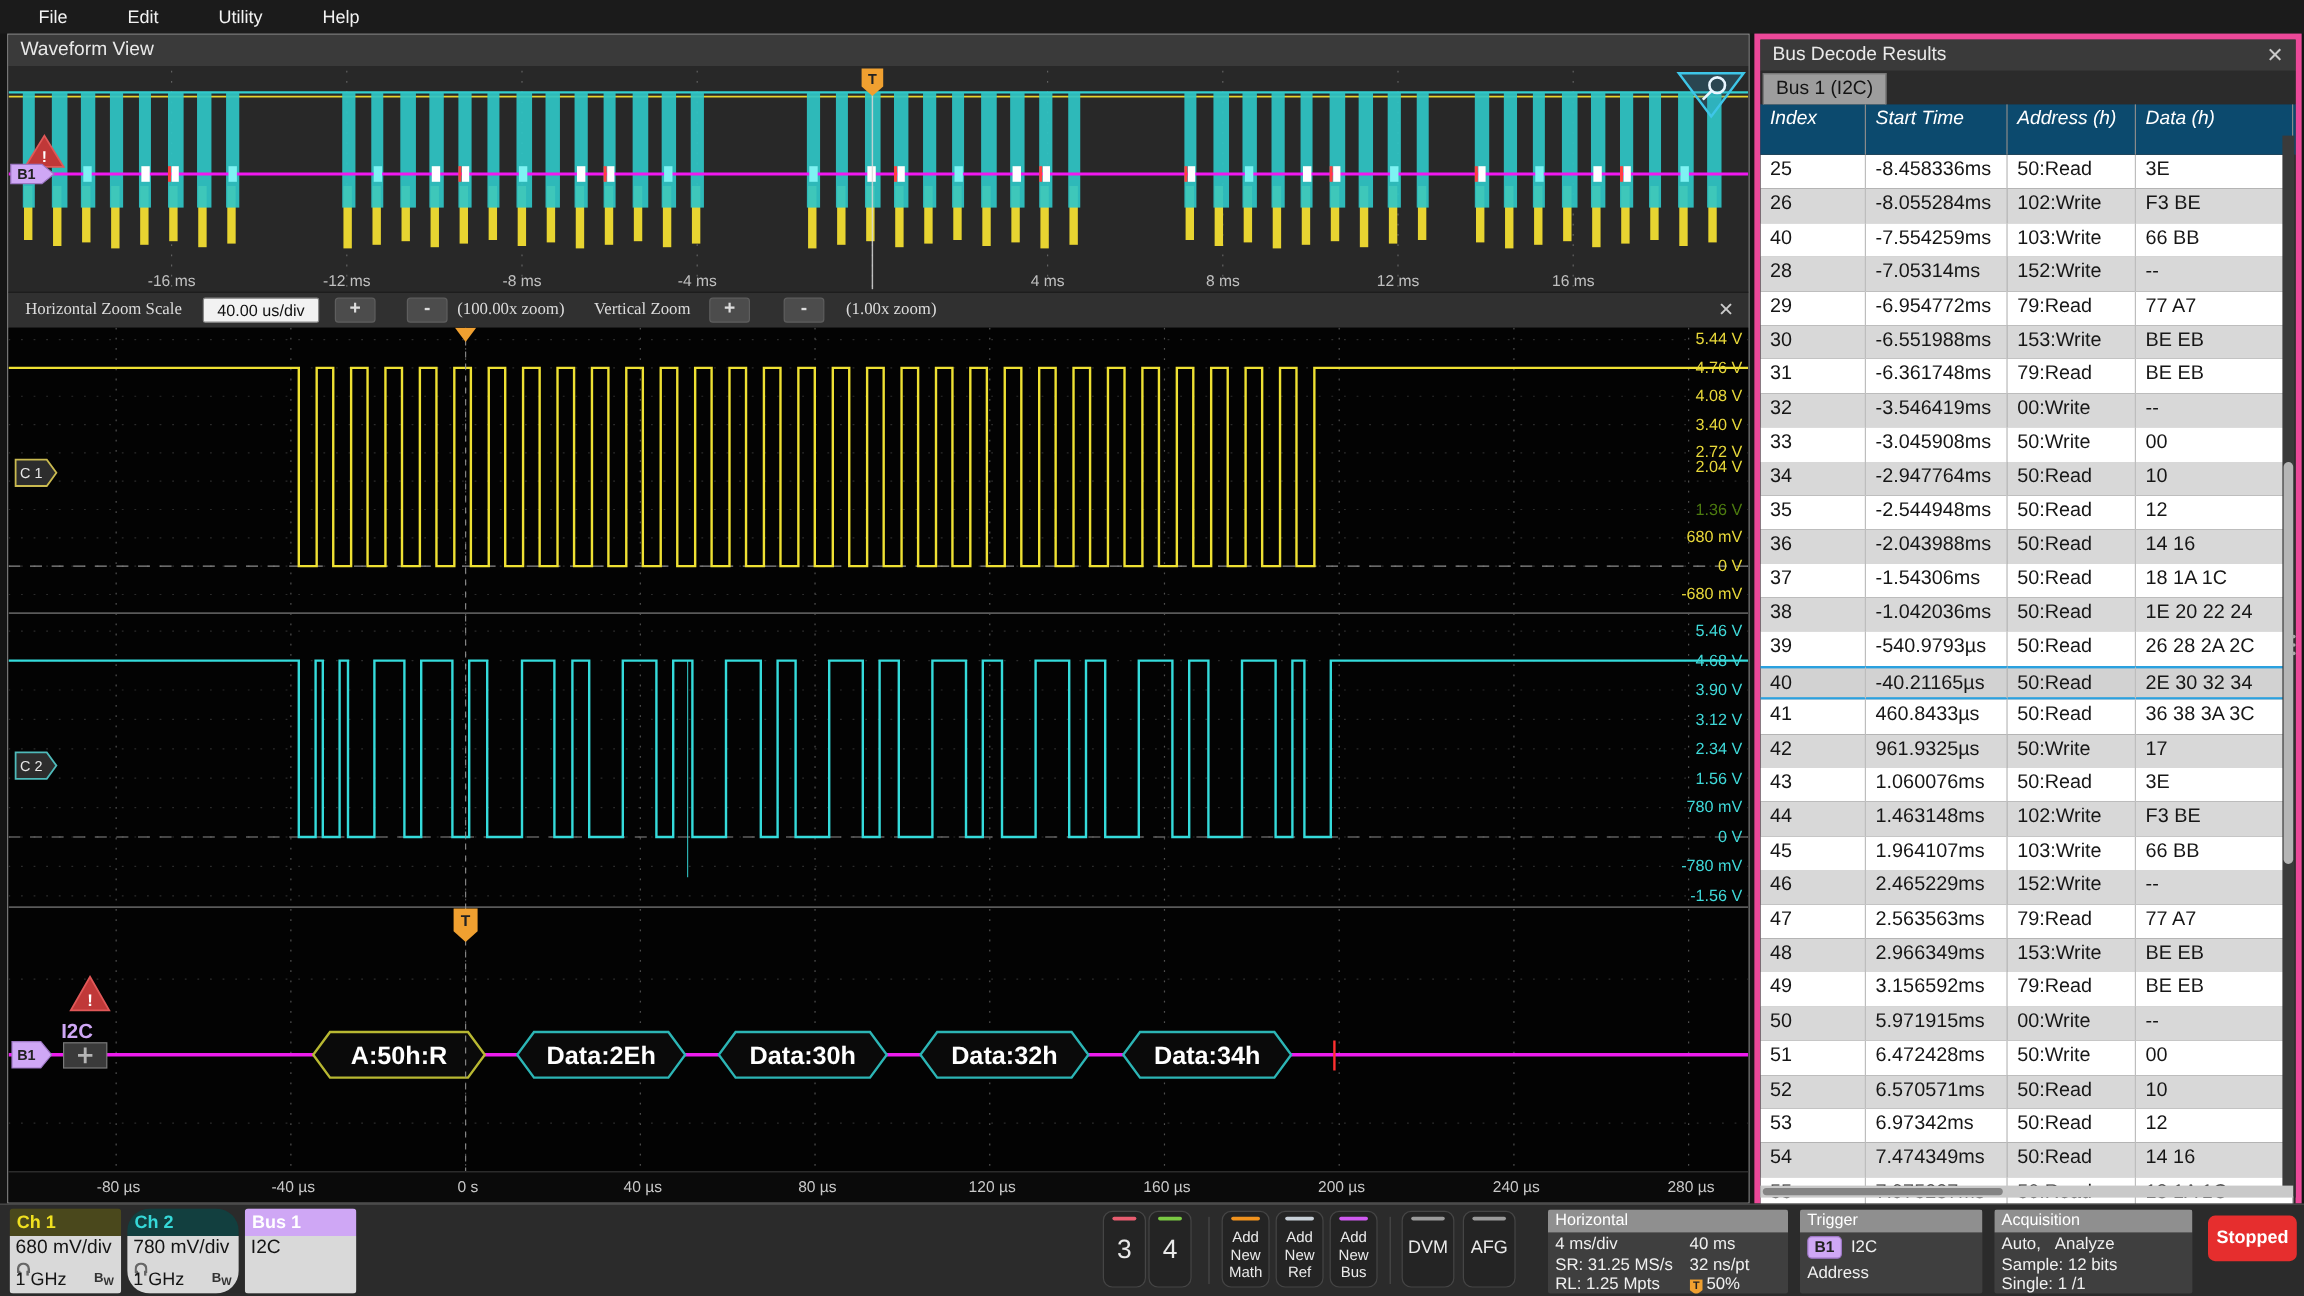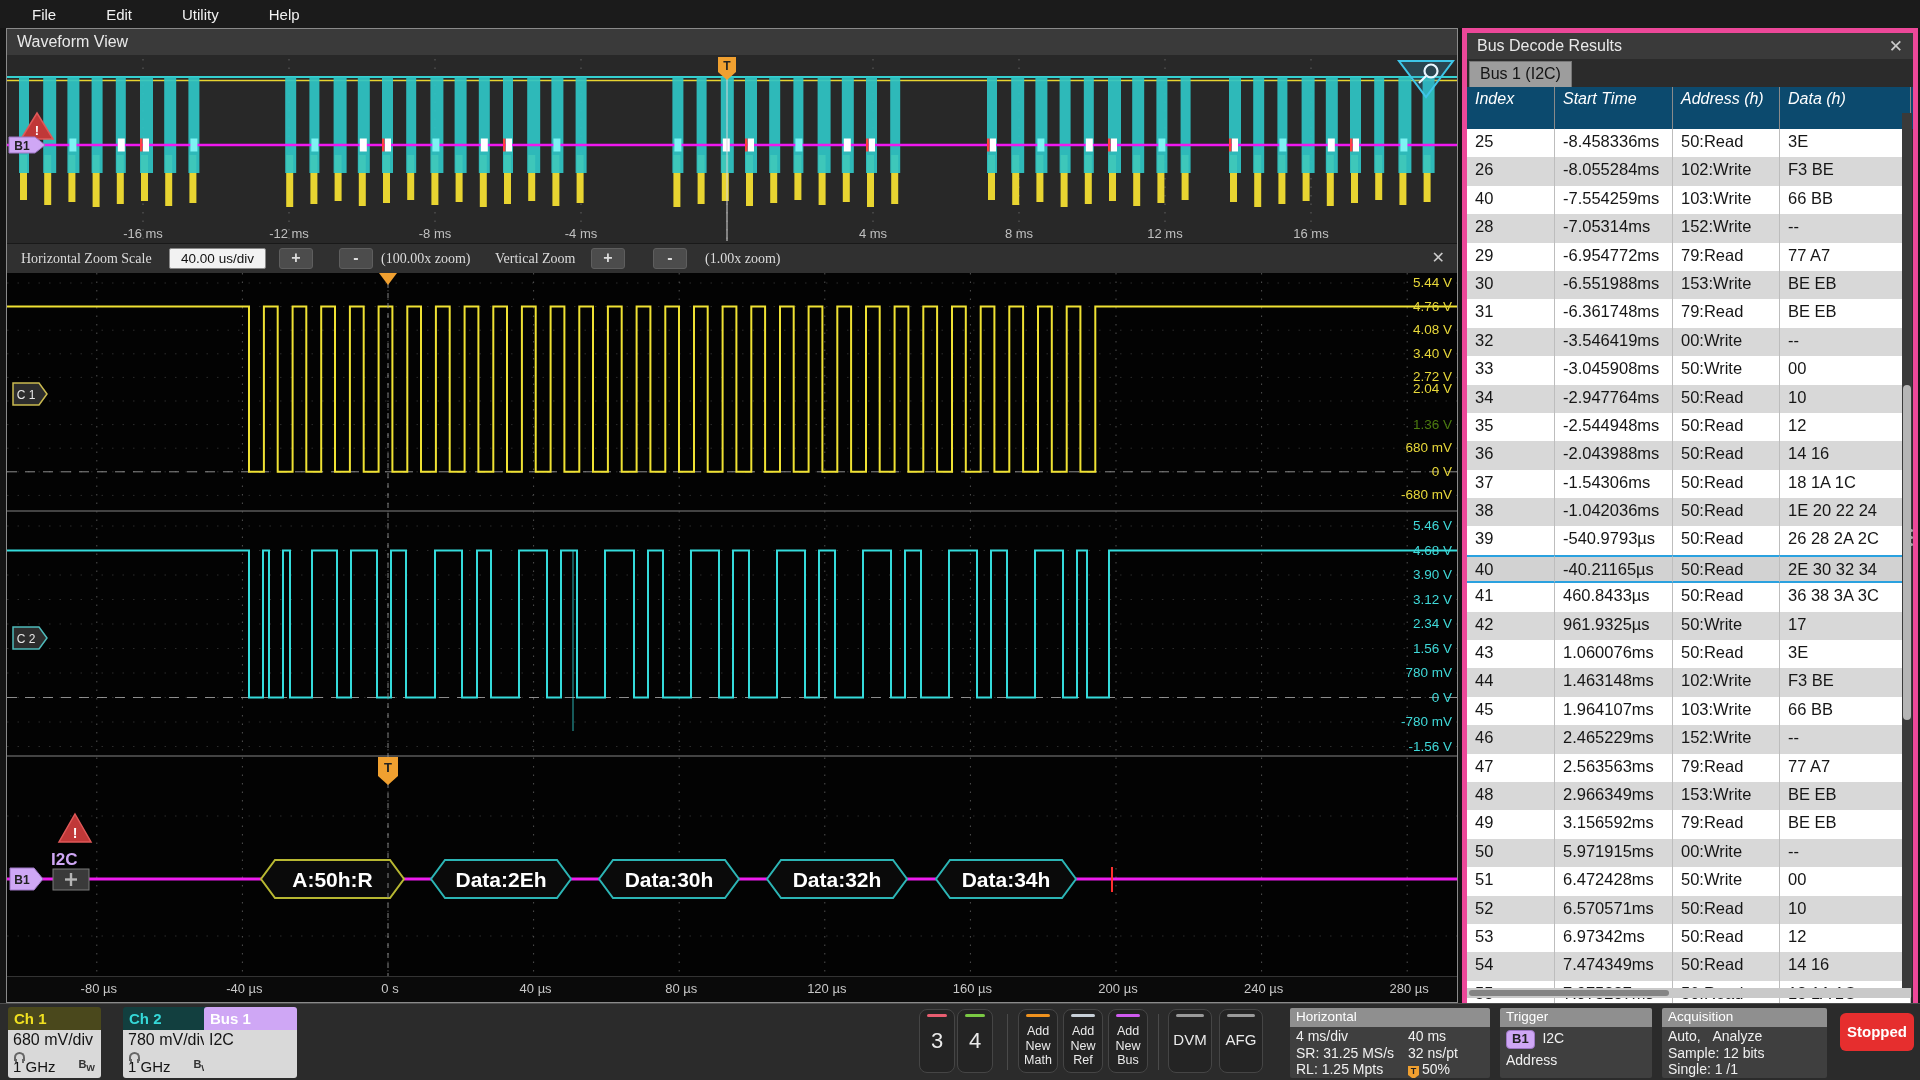--- a/index.html
+++ b/index.html
@@ -653,21 +653,21 @@
     <div id="badges">
         <div class="chbadge" style="left: 8px;">
           <div class="hd" style="background: rgb(74, 72, 28); color: rgb(240, 224, 32);">Ch 1</div>
           <div class="bd">
             <div class="sc">680 mV/div</div>
             <div class="probe"></div>
             <div class="bw">1 GHz</div>
             <div class="bwico">B<sub>W</sub></div>
           </div>
         </div>
-        <div class="chbadge" style="left: 123px;">
+        <div class="chbadge" style="left: 106px; border-radius: 19px;">
           <div class="hd" style="background: rgb(18, 63, 63); color: rgb(53, 216, 216);">Ch 2</div>
           <div class="bd">
             <div class="sc">780 mV/div</div>
             <div class="probe"></div>
             <div class="bw">1 GHz</div>
             <div class="bwico">B<sub>W</sub></div>
           </div>
         </div>
         <div class="chbadge" style="left: 204px;">
           <div class="hd" style="background: rgb(207, 167, 245); color: rgb(255, 255, 255);">Bus 1</div>

